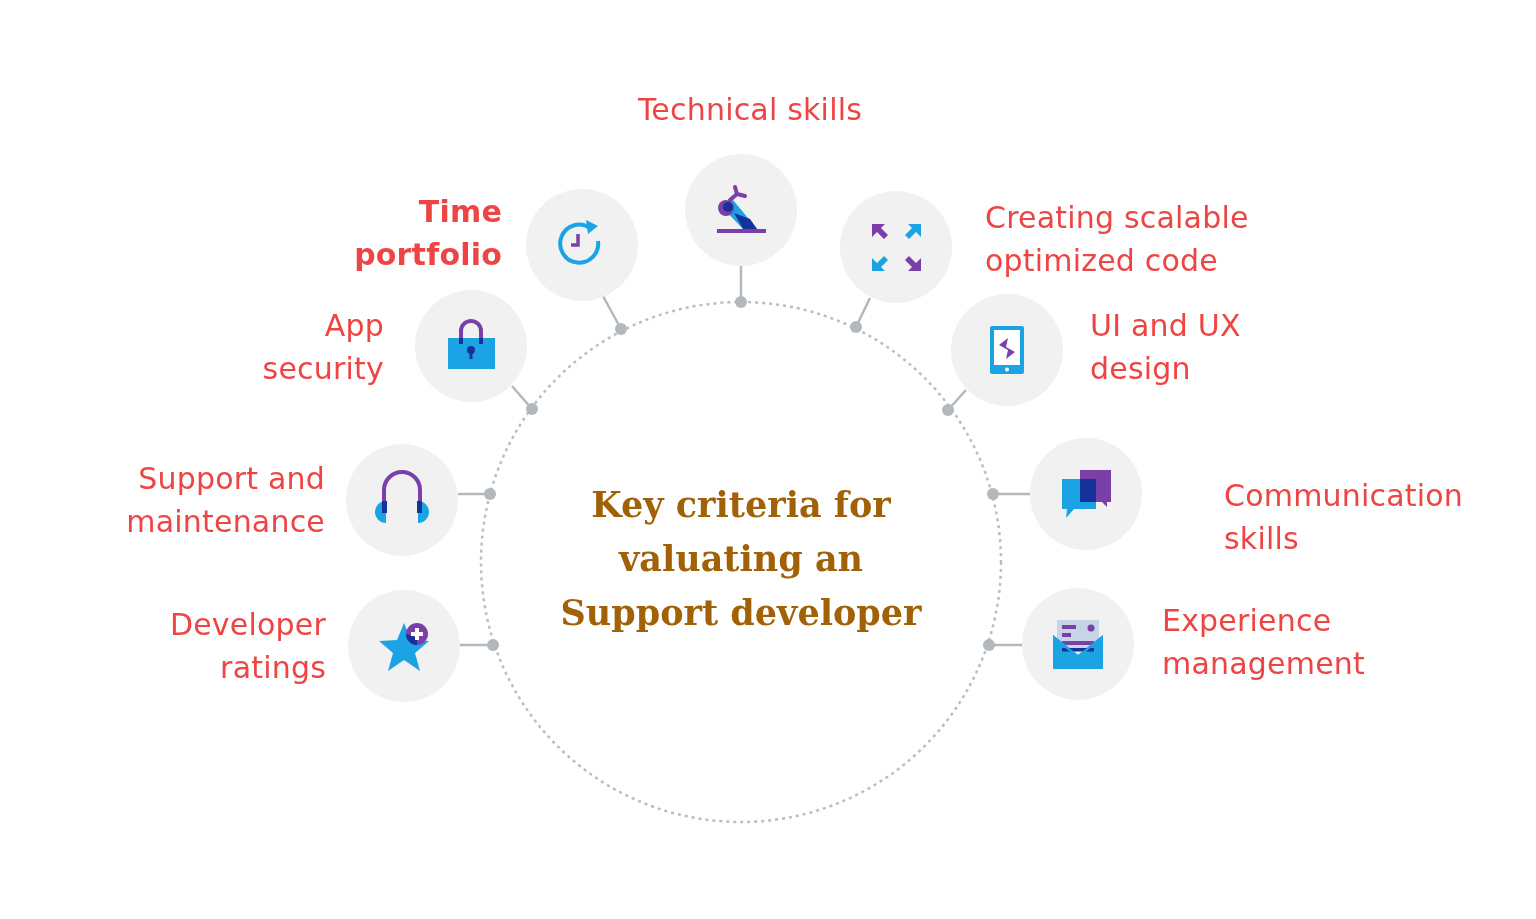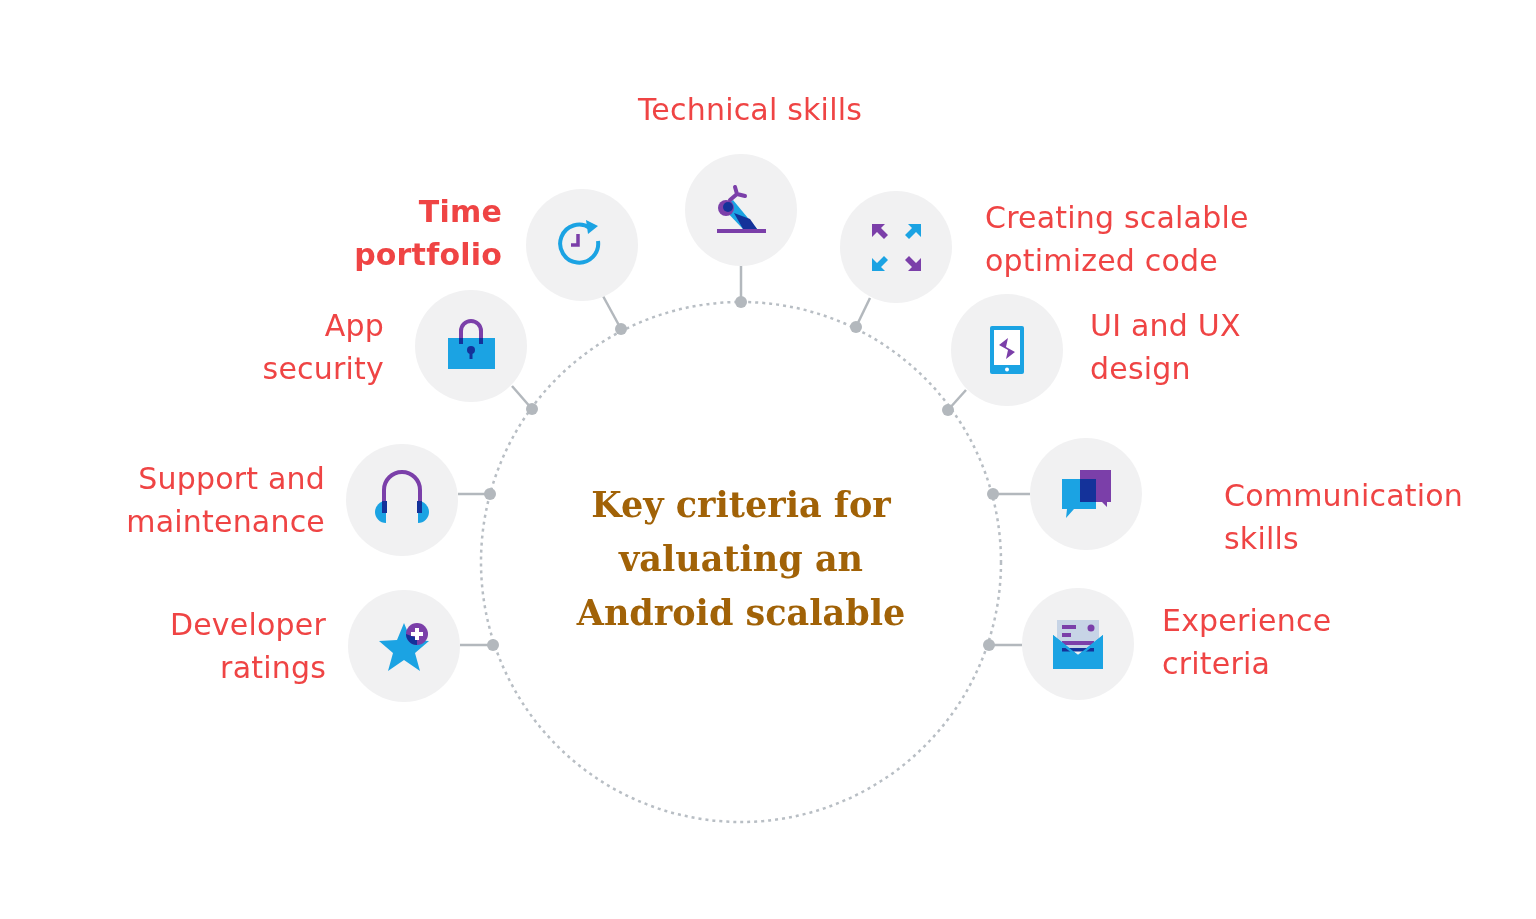--- a/index.html
+++ b/index.html
@@ -174,20 +174,20 @@
   <span>skills</span>
 </div>
 
 <div class="label right" style="left:40px; top:603px; width:286px;">
   <span>Developer</span>
   <span>ratings</span>
 </div>
 
 <div class="label left" style="left:1162px; top:599px;">
   <span>Experience</span>
-  <span>criteria</span>
+  <span>management</span>
 </div>
 
 <div class="center-title">
   <span>Key criteria for</span>
   <span>valuating an</span>
-  <span>Android scalable</span>
+  <span>Support developer</span>
 </div>
 
 </body></html>

